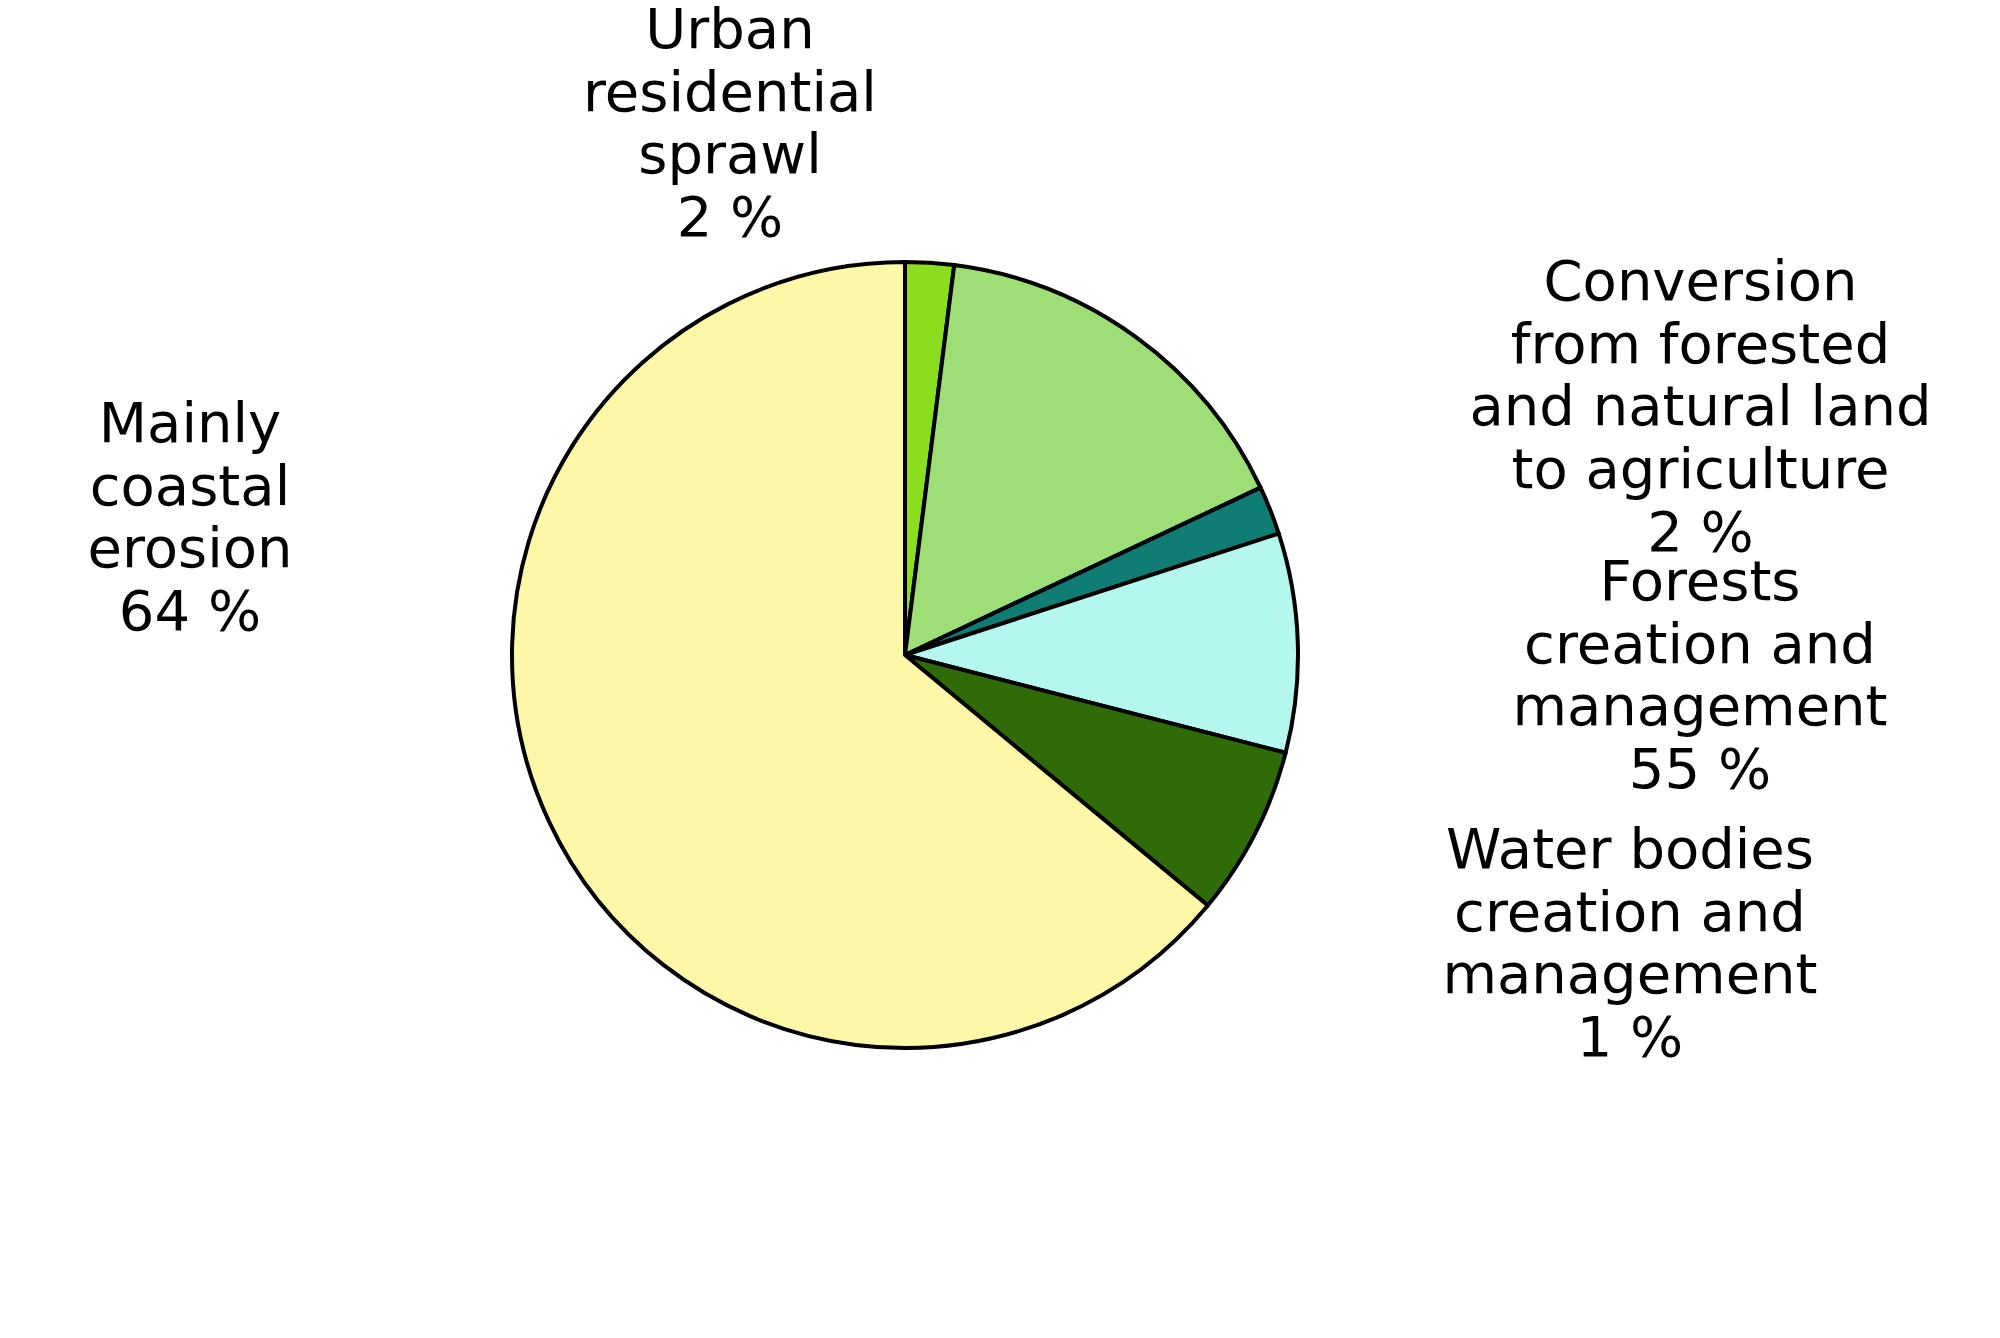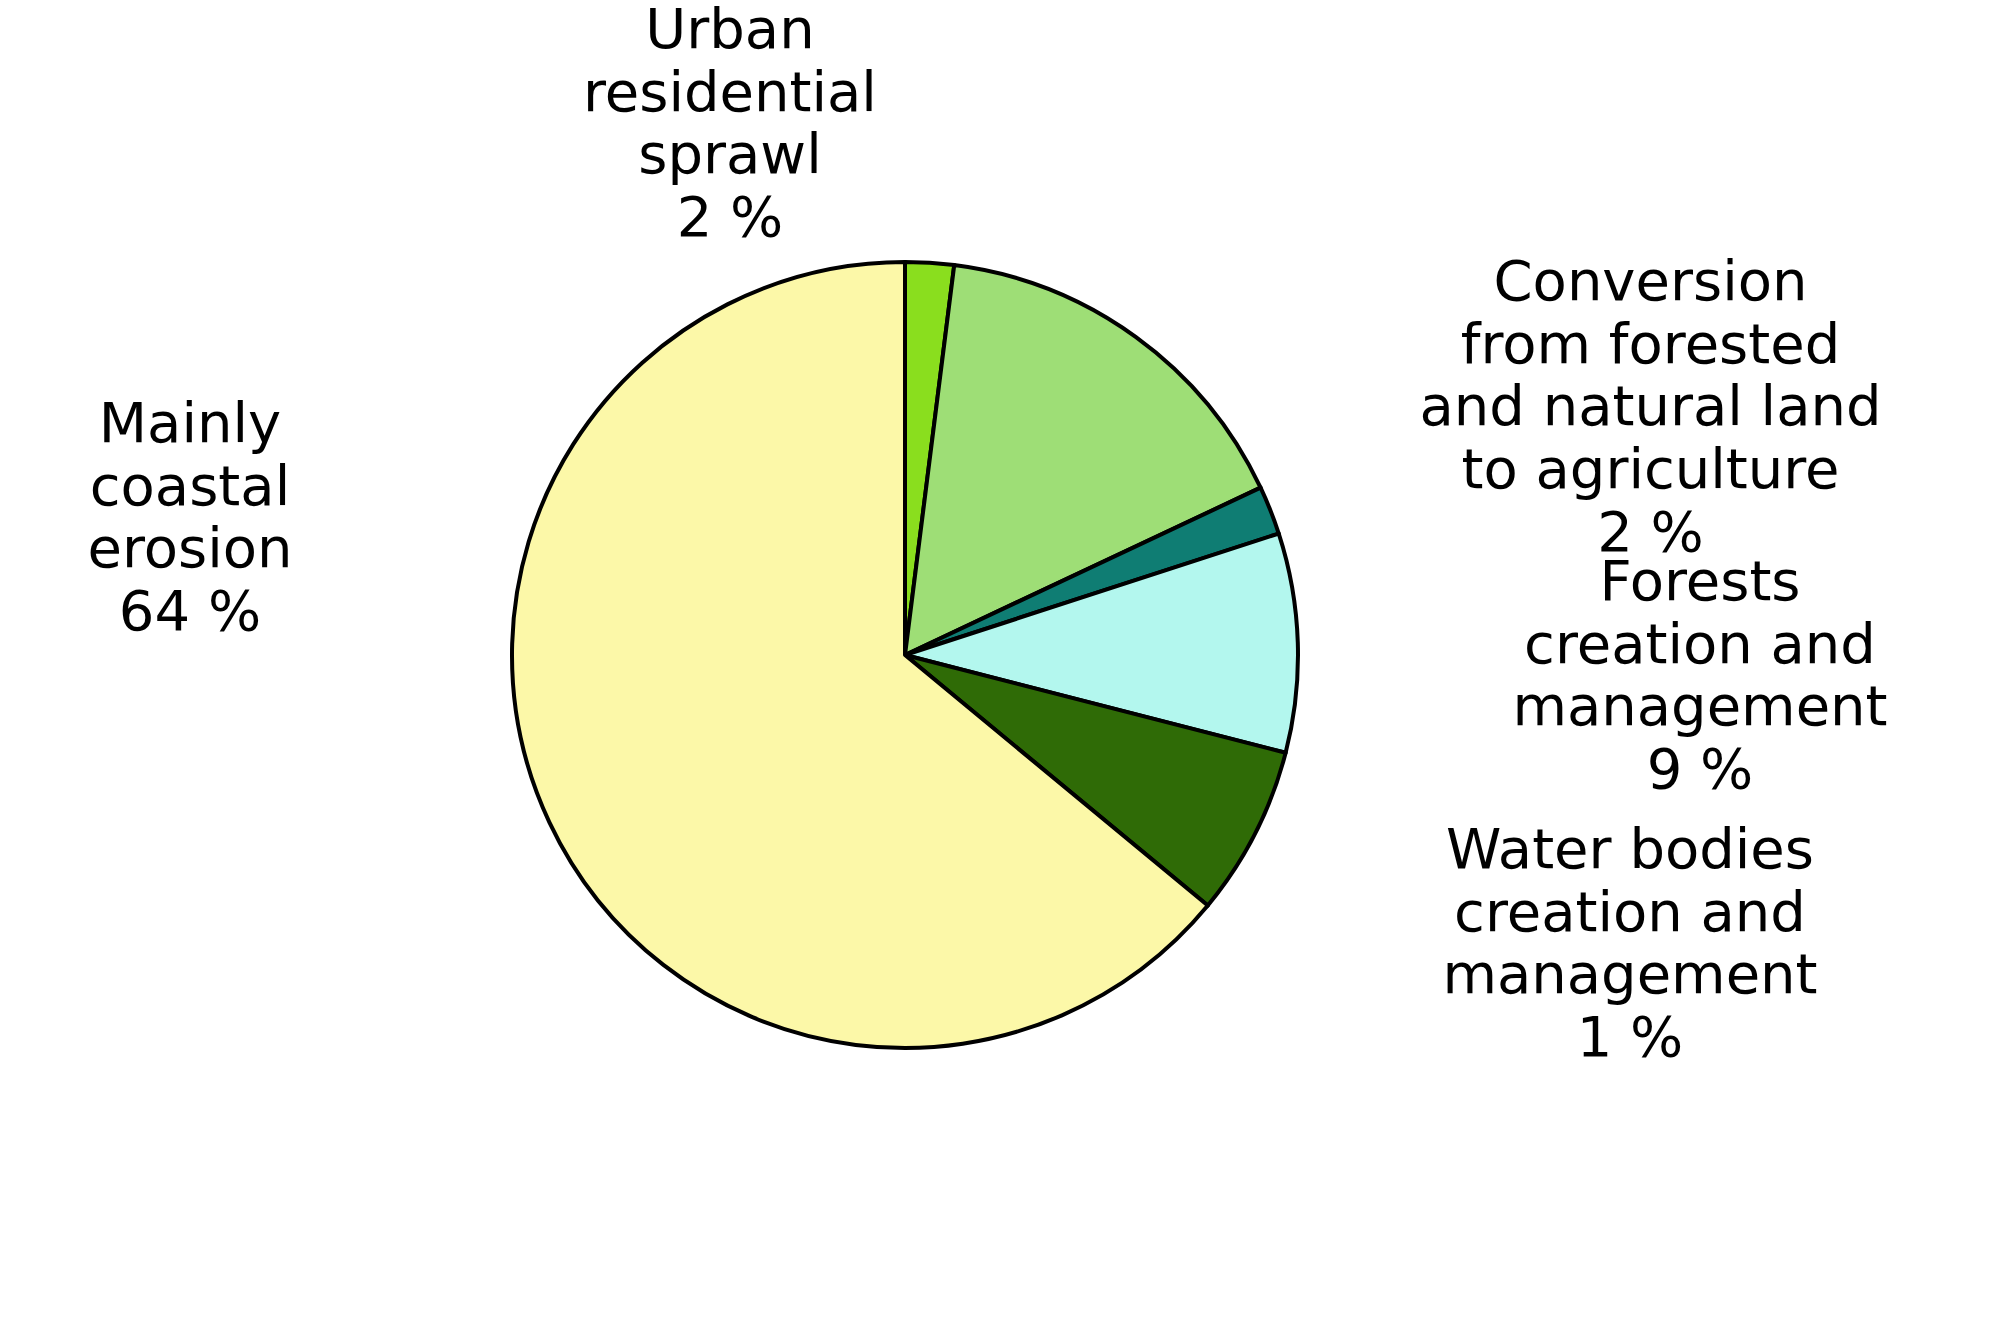--- a/index.html
+++ b/index.html
@@ -34,21 +34,21 @@
     font-size: 56px;
     line-height: 1.12;
     color: #000000;
     white-space: pre-line;
     font-family: "DejaVu Sans", sans-serif;
     letter-spacing: 0px;
   }
   
   #label-urban        { left: 520px;  top: -2px;   width: 420px; }
   #label-economic     { left: 845px;  top: 14px;   width: 530px; }
-  #label-conversion   { left: 1378px; top: 250px;  width: 545px; }
+  #label-conversion   { left: 1428px; top: 250px;  width: 545px; }
   #label-forests      { left: 1440px; top: 550px;  width: 520px; }
   #label-water        { left: 1360px; top: 818px;  width: 540px; }
   #label-coastal      { left: -10px;  top: 392px;  width: 400px; }
 </style>
 </head>
 <body>
 
 <div id="figure">
 
   <svg class="pie-svg" viewBox="0 0 2000 1338">
@@ -70,21 +70,21 @@
 
   <div class="label" id="label-conversion">Conversion
 from forested
 and natural land
 to agriculture
 2 %</div>
 
   <div class="label" id="label-forests">Forests
 creation and
 management
-9 %</div>
+55 %</div>
 
   <div class="label" id="label-water">Water bodies
 creation and
 management
 1 %</div>
 
   <div class="label" id="label-coastal">Mainly coastal
 erosion
 64 %</div>
 

